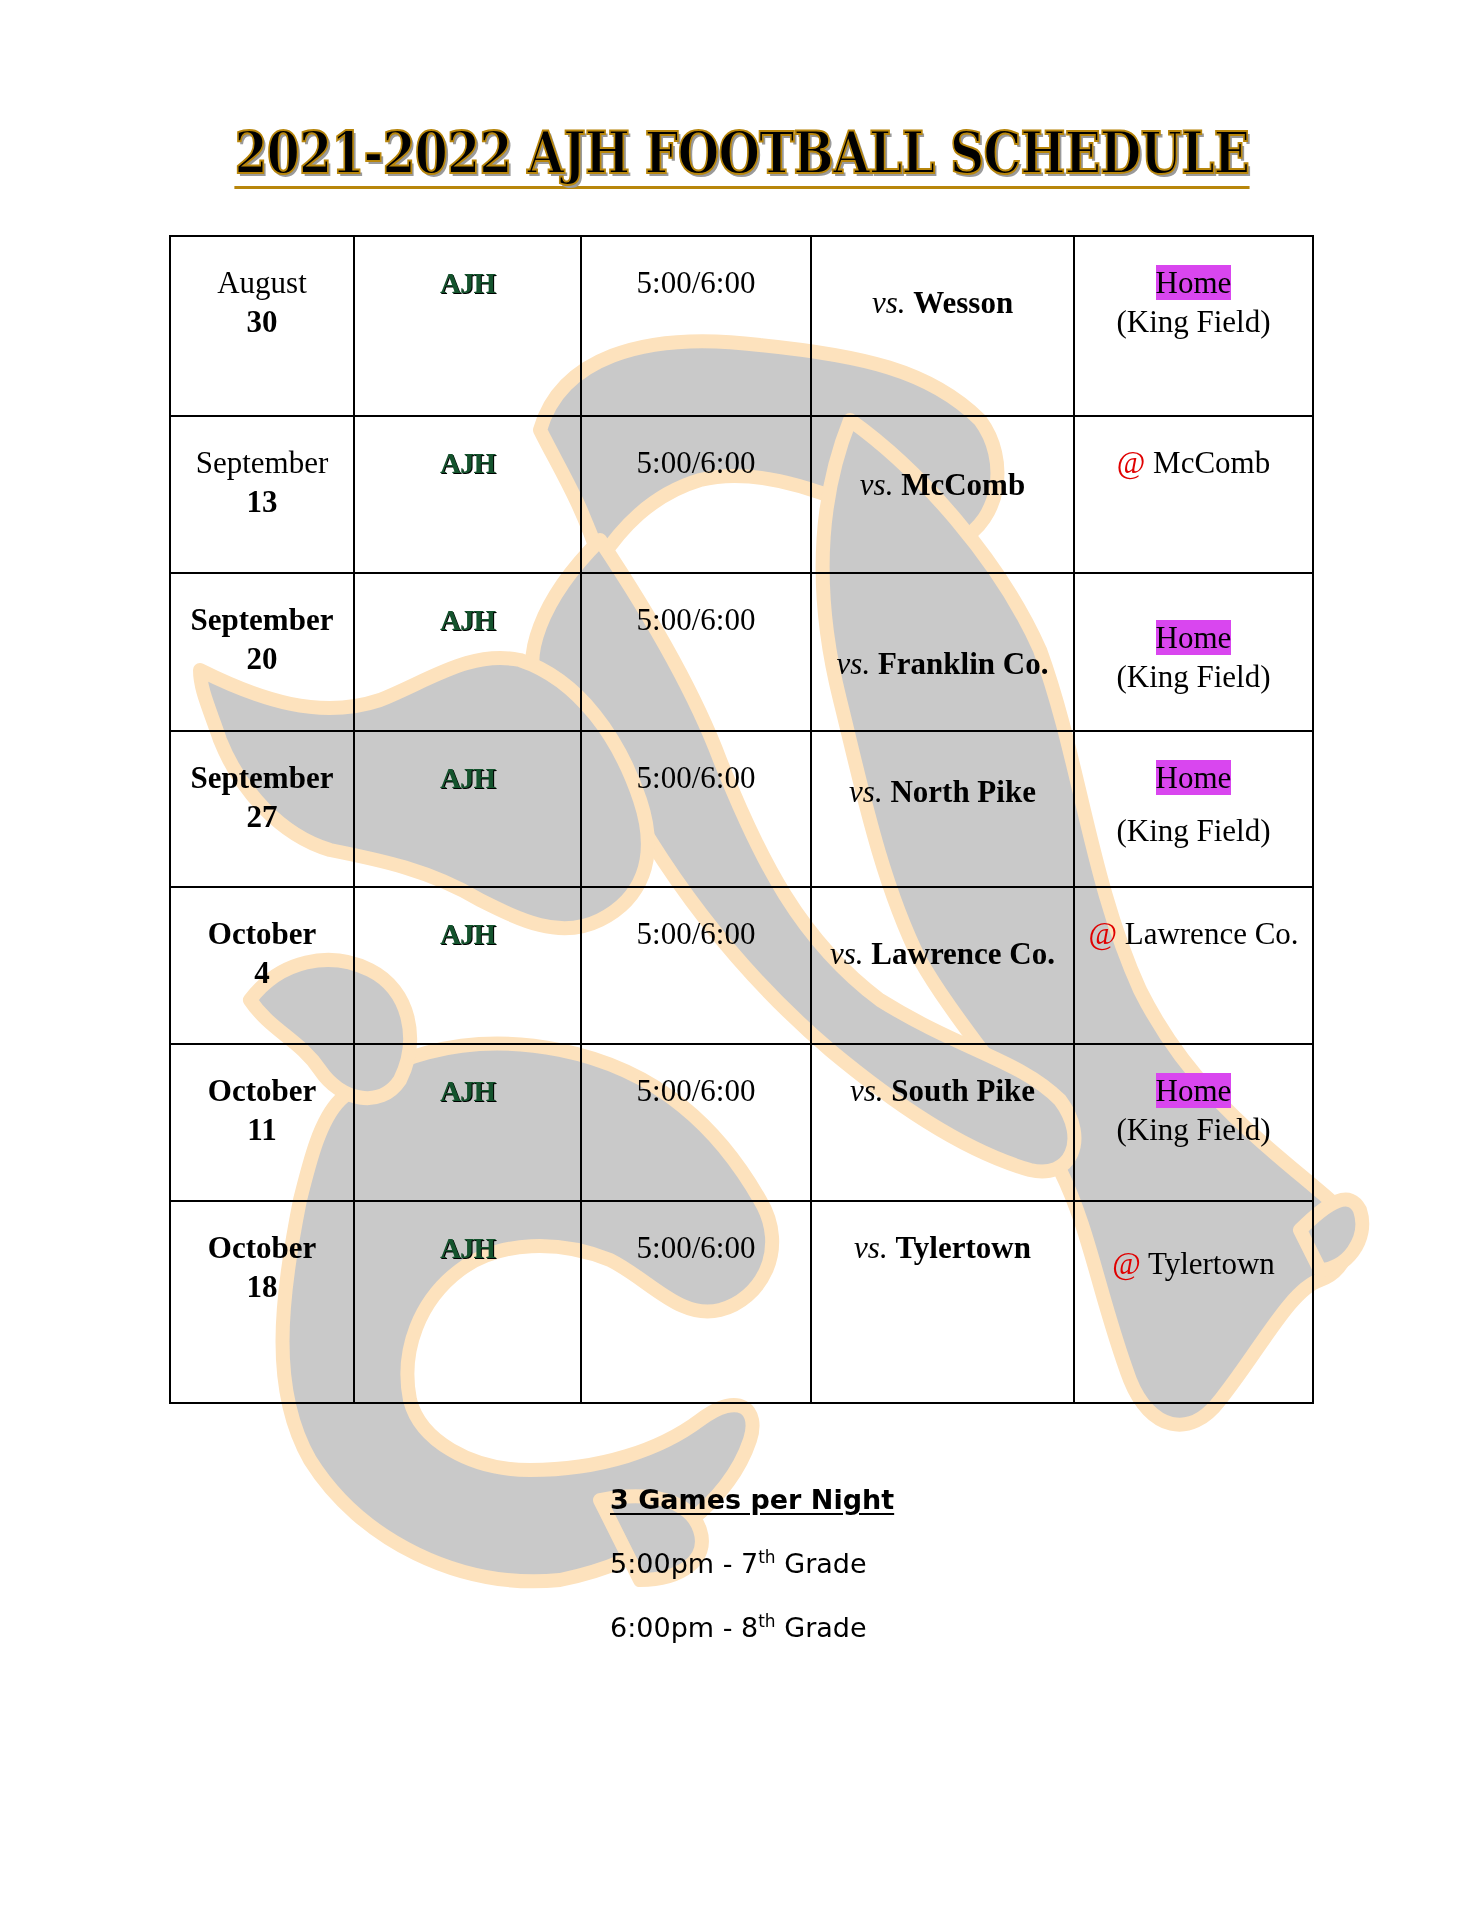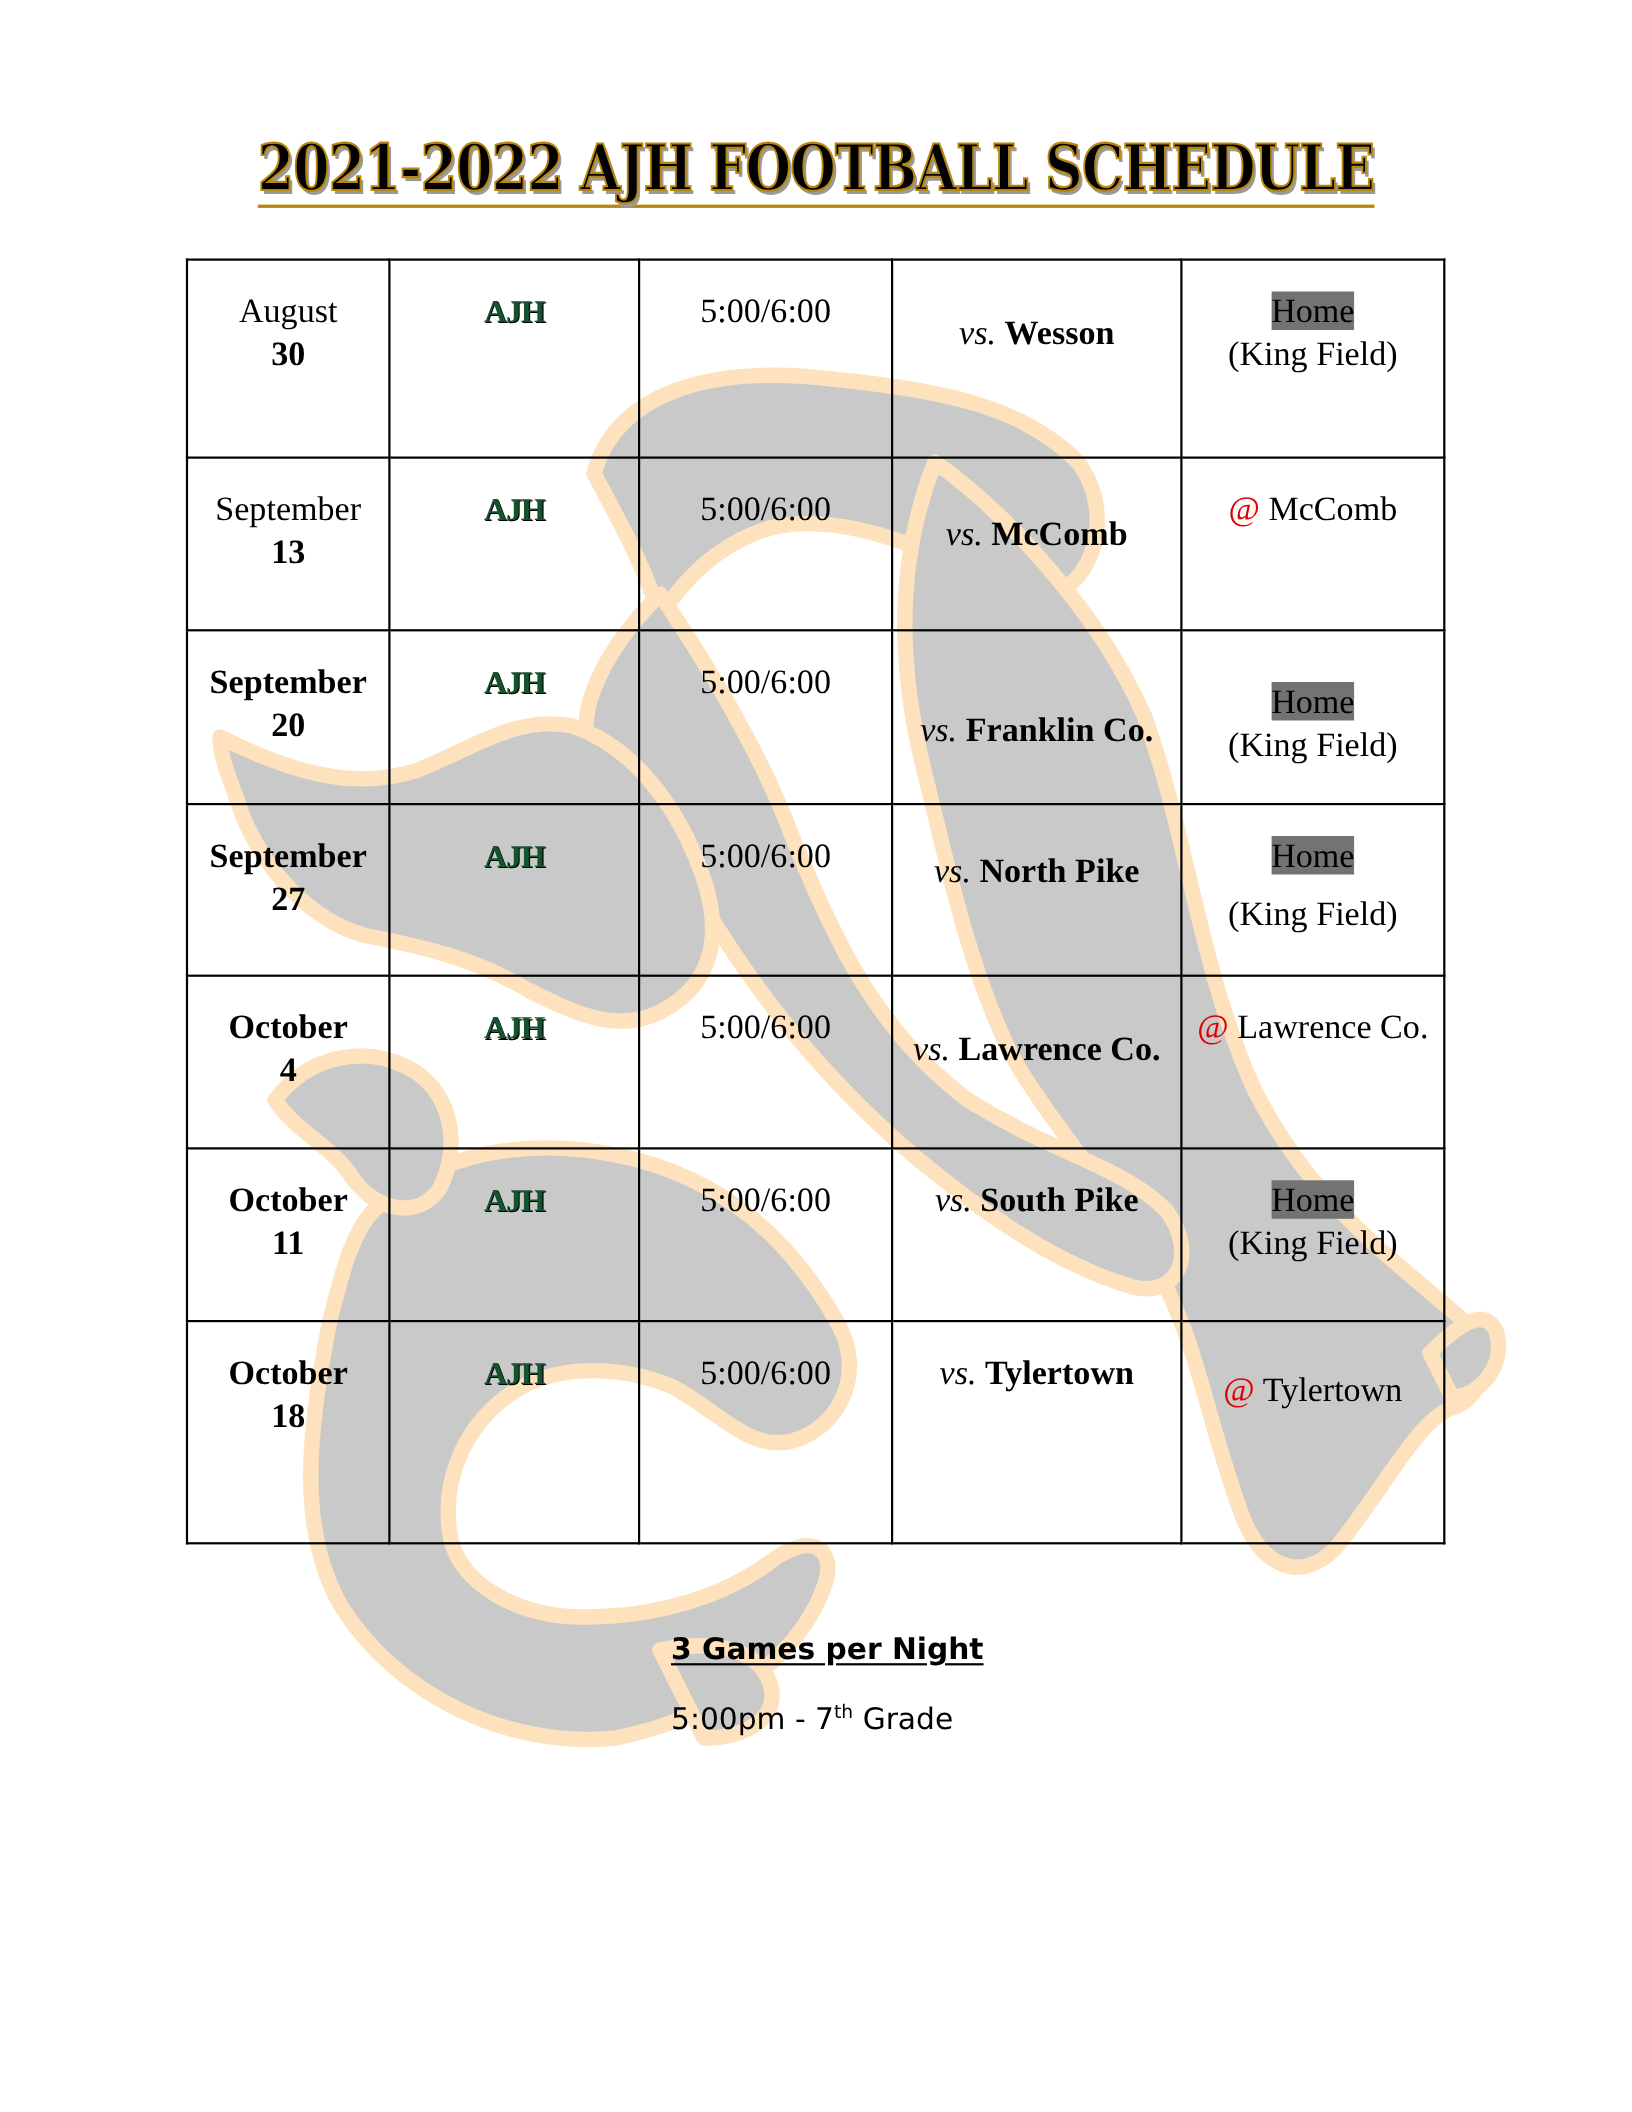--- a/index.html
+++ b/index.html
@@ -67,21 +67,21 @@
   .team-label {
     font-weight: bold;
     color: #14532d;
     font-size: 29px;
     text-shadow: 1px 1px 0 #000;
     letter-spacing: -1px;
   }
   .vs { font-style: italic; font-weight: normal; }
   .opp-name { font-weight: bold; }
   .at { color: #e00000; }
-  .hl { background: #737373; }
+  .hl { background: #d946ef; }
   #footer {
     position: absolute;
     left: 610px; top: 1478px;
     z-index: 2;
     font-family: "DejaVu Sans", "Liberation Sans", sans-serif;
     font-size: 27px;
   }
   #footer .f-head { font-weight: bold; text-decoration: underline; text-underline-offset: 4px; height: 64px; line-height: 44px; }
   #footer .f-line { height: 64px; line-height: 44px; }
   #footer sup { font-size: 17px; line-height: 0; }
@@ -239,15 +239,18 @@
           </td>
         </tr>
       </tbody>
   </table>
 
   <div id="footer">
     <div class="f-head">3 Games per Night</div>
     <div class="f-line">
       <span>5:00pm - 7</span><sup>th</sup><span> Grade</span>
     </div>
+    <div class="f-line">
+      <span>6:00pm - 8</span><sup>th</sup><span> Grade</span>
+    </div>
   </div>
 
 </div>
 
 </body></html>

